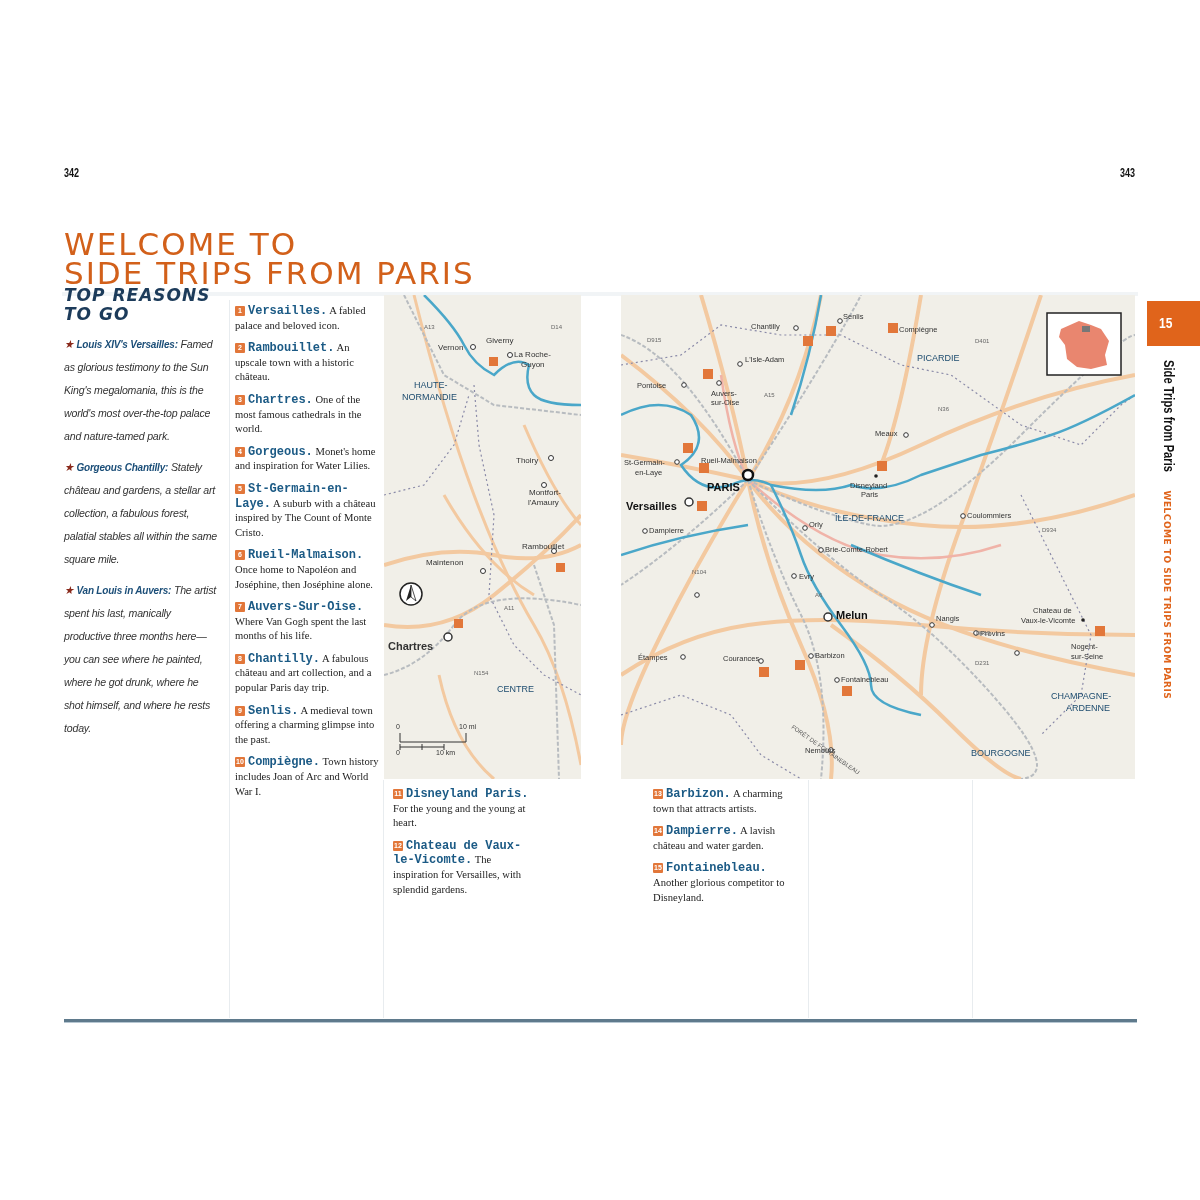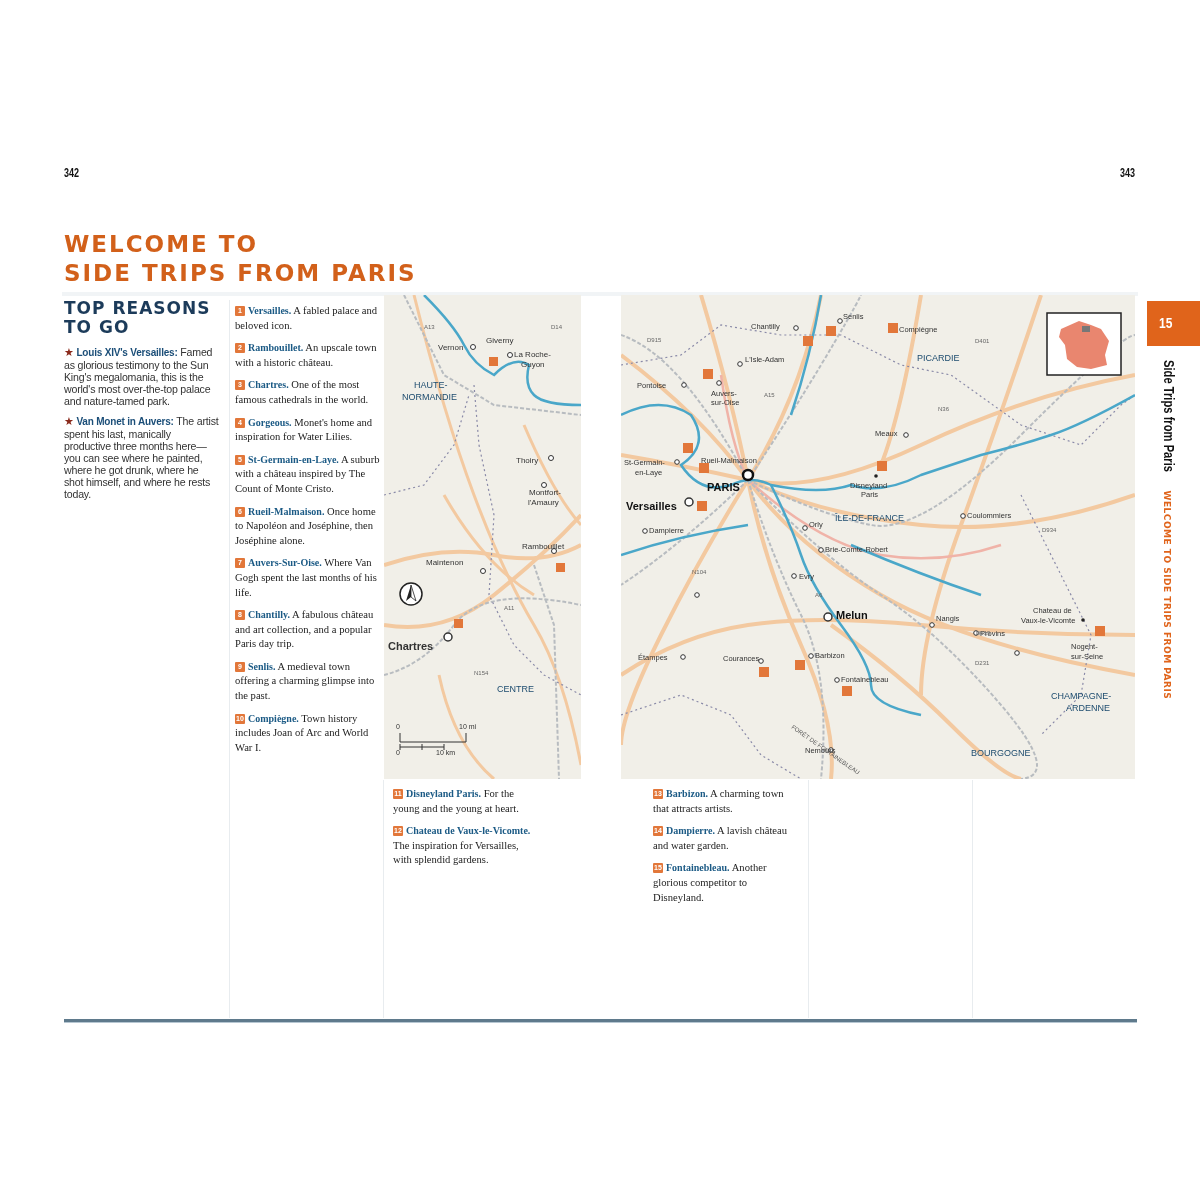--- a/index.html
+++ b/index.html
@@ -1,30 +1,30 @@
 <!DOCTYPE html>
 <html><head>
 <meta charset="utf-8">
 <style>
   html, body { margin:0; padding:0; background:#ffffff; }
   body { width:1200px; height:1200px; position:relative; overflow:hidden; font-family:"Liberation Sans", sans-serif; color:#222; }
   .pageno { position:absolute; top:166px; font-family:"Liberation Sans", sans-serif; font-weight:bold; font-size:12px; color:#111; transform:scaleX(0.75); transform-origin:left top; }
-  .title { position:absolute; left:64px; top:230px; font-family:"DejaVu Sans", sans-serif; font-weight:bold; color:#d2601a; font-size:23px; letter-spacing:2px; line-height:29px; }
+  .title { position:absolute; left:64px; top:230px; font-family:"DejaVu Sans", sans-serif; font-weight:normal; color:#d2601a; font-size:31px; letter-spacing:2px; line-height:29px; }
   .title-rule { position:absolute; left:62px; top:292px; width:1076px; height:4px; background:#f1f4f6; }
   .col { position:absolute; font-family:"Liberation Sans", sans-serif; }
-  .reasons { left:64px; top:299px; width:155px; }
+  .reasons { left:64px; top:286px; width:155px;font-style:italic; }
   .reasons h2 { margin:0 0 9px 0; font-family:"DejaVu Sans", sans-serif; font-size:17px; line-height:19px; font-weight:bold; color:#1c3b5a; letter-spacing:1px; }
-  .reason { margin:0 0 8px 0; font-size:10.6px; line-height:12px; color:#333; letter-spacing:-0.2px; }
+  .reason { margin:0 0 8px 0; font-size:10.6px; line-height:23px; color:#333; letter-spacing:-0.2px; }
   .reason .star { color:#8a2a1c; font-size:11px; }
   .reason .rh { color:#1b4e78; font-weight:bold; font-size:10px; }
   .vline { position:absolute; width:1px; background:#e8ecef; }
   .list { font-family:"Liberation Serif", serif; font-size:10.6px; line-height:14.6px; color:#222; }
   .item { margin:0 0 8px 0; }
   .num { display:inline-block; width:10px; height:10px; background:#e2773a; color:#fff; font-size:7px; line-height:10px; text-align:center; font-family:"Liberation Sans", sans-serif; font-weight:bold; vertical-align:1px; margin-right:3px; border-radius:1px; }
-  .ih { color:#1b5a85; font-weight:bold; font-family:Liberation Serif, serif; font-size:10px; }
+  .ih { color:#1b5a85; font-weight:bold; font-family:Liberation Mono, monospace; font-size:12px; }
   .list1 { left:235px; top:304px; width:145px; }
   .list2 { left:393px; top:787px; width:145px; }
   .list3 { left:653px; top:787px; width:145px; }
   .map { position:absolute; background:#f1efe8; overflow:hidden; }
   .map svg { position:absolute; left:0; top:0; }
   .chapter-tab { position:absolute; left:1147px; top:301px; width:53px; height:45px; background:#e0641b; color:#fff; font-family:"Liberation Sans", sans-serif; font-weight:bold; font-size:15px; }
   .chapter-tab span { position:absolute; left:12px; top:13px; transform:scaleX(0.8); transform-origin:left top; }
   .side-label { position:absolute; left:1152px; top:360px; width:30px; height:360px; }
   .side-label .rot { position:absolute; left:0; top:0; transform:rotate(90deg) translate(0,-26px); transform-origin:left top; white-space:nowrap; }
   .side-a { font-family:"Liberation Sans", sans-serif; font-weight:bold; font-size:14px; color:#111; transform:scaleX(0.8); display:inline-block; transform-origin:left center; }
@@ -54,21 +54,26 @@
     <span>TOP REASONS</span><br>
     <span>TO GO</span>
   </h2>
   <div class="reason">
     <span class="star">★</span>
     <span class="rh">Louis XIV's Versailles:</span>
     <span>Famed as glorious testimony to the Sun King's megalomania, this is the world's most over-the-top palace and nature-tamed park.</span>
   </div>
   <div class="reason">
     <span class="star">★</span>
-    <span class="rh">Van Monet in Auvers:</span>
+    <span class="rh">Gorgeous Chantilly:</span>
+    <span>Stately château and gardens, a stellar art collection, a fabulous forest, palatial stables all within the same square mile.</span>
+  </div>
+  <div class="reason">
+    <span class="star">★</span>
+    <span class="rh">Van Louis in Auvers:</span>
     <span>The artist spent his last, manically productive three months here—you can see where he painted, where he got drunk, where he shot himself, and where he rests today.</span>
   </div>
 </div>
 
 <div class="col list list1">
   <div class="item"><span class="num">1</span><span class="ih">Versailles.</span> <span>A fabled palace and beloved icon.</span></div>
   <div class="item"><span class="num">2</span><span class="ih">Rambouillet.</span> <span>An upscale town with a historic château.</span></div>
   <div class="item"><span class="num">3</span><span class="ih">Chartres.</span> <span>One of the most famous cathedrals in the world.</span></div>
   <div class="item"><span class="num">4</span><span class="ih">Gorgeous.</span> <span>Monet's home and inspiration for Water Lilies.</span></div>
   <div class="item"><span class="num">5</span><span class="ih">St-Germain-en-Laye.</span> <span>A suburb with a château inspired by The Count of Monte Cristo.</span></div>

